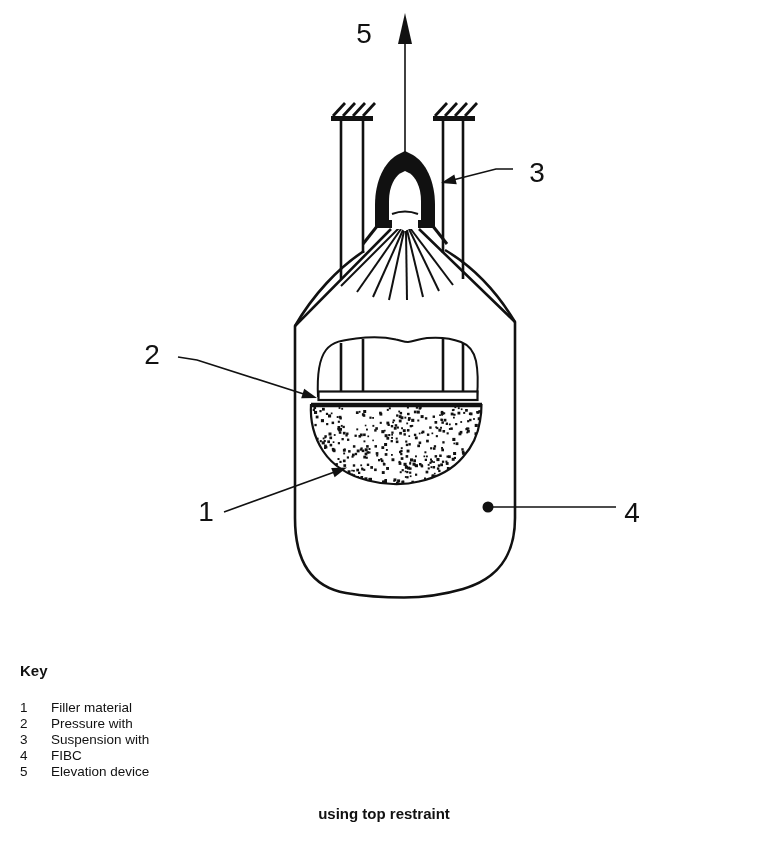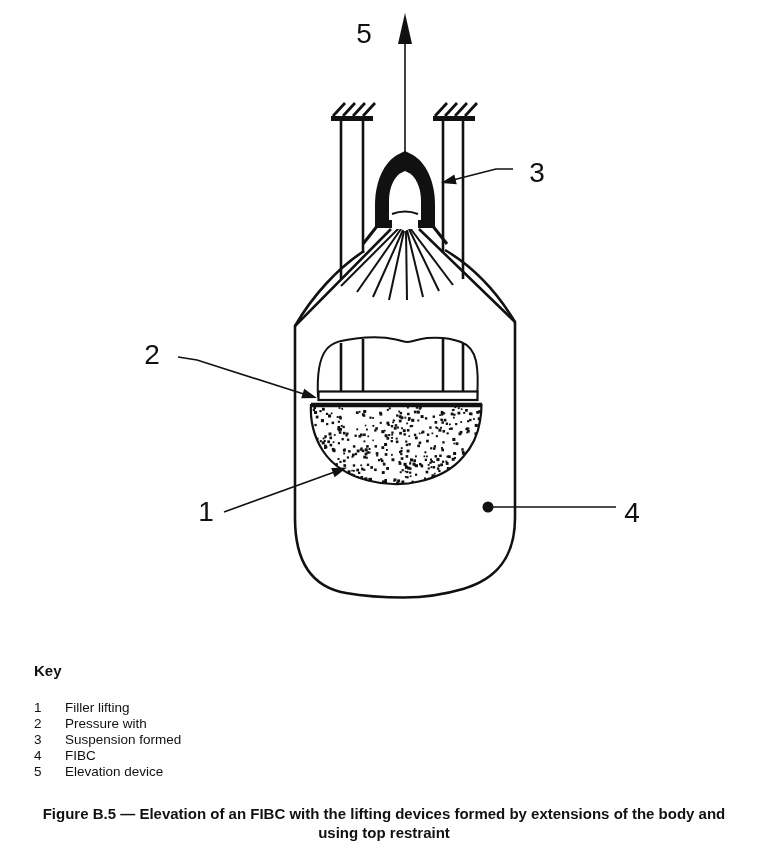--- a/index.html
+++ b/index.html
@@ -1,19 +1,19 @@
 <!DOCTYPE html>
 <html><head>
 <meta charset="utf-8">
 <style>
   html,body{margin:0;padding:0;background:#fff;}
   .page{position:relative;width:768px;height:860px;background:#fff;overflow:hidden;
         font-family:"Liberation Sans",sans-serif;color:#111;}
   .figure-svg{position:absolute;left:0;top:0;}
-  .key{position:absolute;left:34px;top:663px;}
+  .key{position:absolute;left:20px;top:663px;}
   .key-title{font-weight:bold;font-size:15px;line-height:16px;}
   .key-items{margin-top:21px;}
   .key-row{display:flex;font-size:13.5px;line-height:16px;}
   .key-num{width:31px;flex:0 0 31px;}
   .caption{position:absolute;left:0;top:804px;width:768px;text-align:center;
            font-weight:bold;font-size:15px;line-height:19px;}
   svg text{font-family:"Liberation Sans",sans-serif;}
 </style>
 </head>
 <body>
@@ -553,39 +553,38 @@
       <text x="206" y="521">1</text>
       <text x="632" y="522">4</text>
     </g>
   </svg>
 
   <div class="key">
     <div class="key-title">Key</div>
     <div class="key-items">
       <div class="key-row">
         <span class="key-num">1</span>
-        <span class="key-label">Filler lifting</span>
+        <span class="key-label">Filler material</span>
       </div>
       <div class="key-row">
         <span class="key-num">2</span>
         <span class="key-label">Pressure with</span>
       </div>
       <div class="key-row">
         <span class="key-num">3</span>
-        <span class="key-label">Suspension formed</span>
+        <span class="key-label">Suspension with</span>
       </div>
       <div class="key-row">
         <span class="key-num">4</span>
         <span class="key-label">FIBC</span>
       </div>
       <div class="key-row">
         <span class="key-num">5</span>
         <span class="key-label">Elevation device</span>
       </div>
     </div>
   </div>
 
   <div class="caption">
-    <div>Figure B.5 — Elevation of an FIBC with the lifting devices formed by extensions of the body and</div>
     <div>using top restraint</div>
   </div>
 
 </div>
 
 </body></html>

